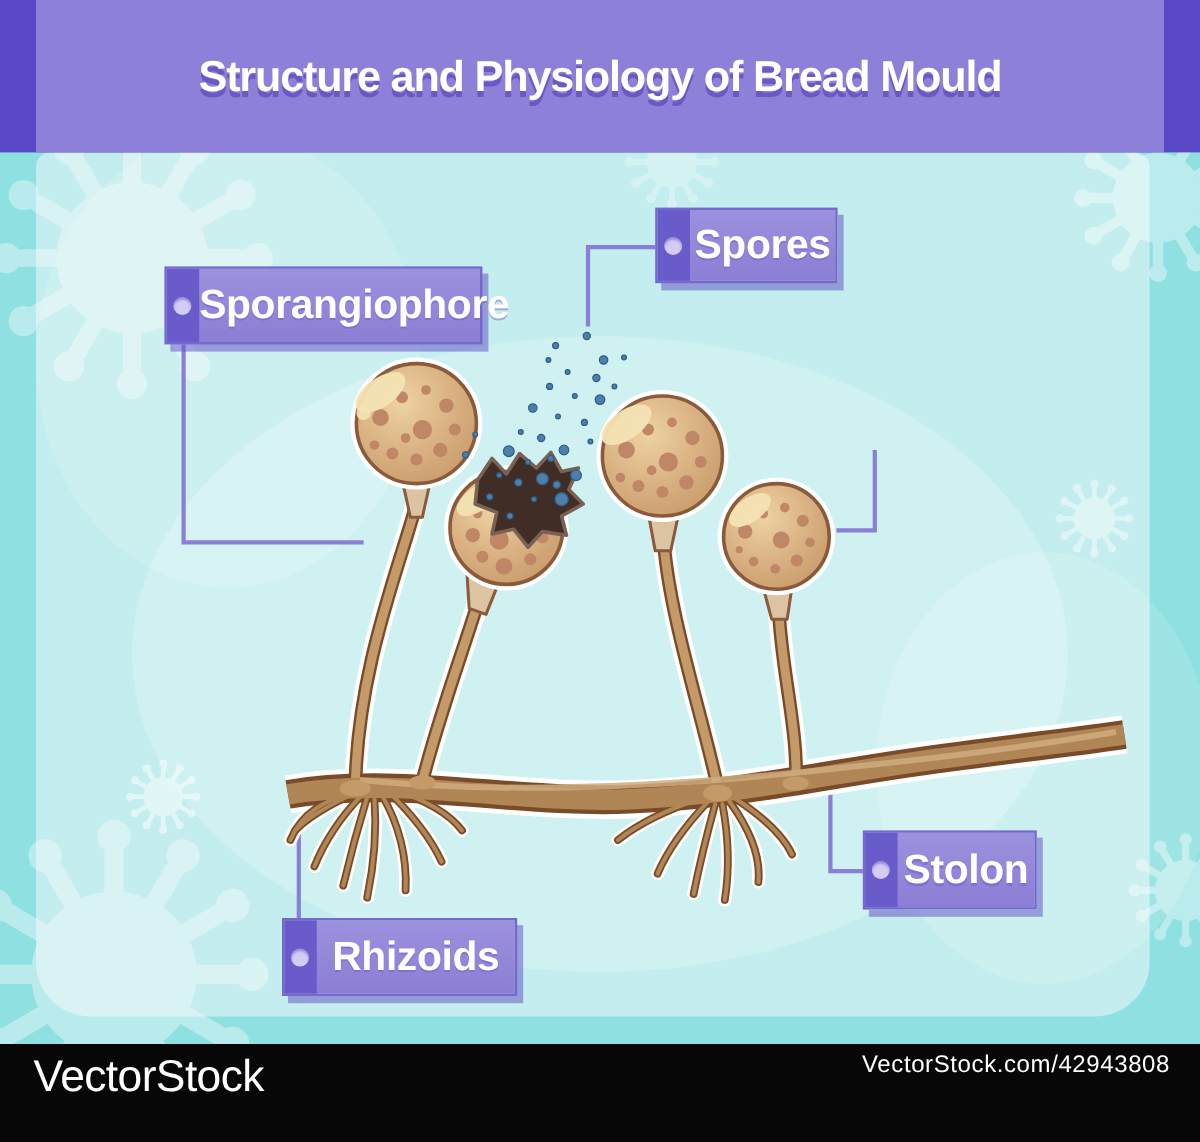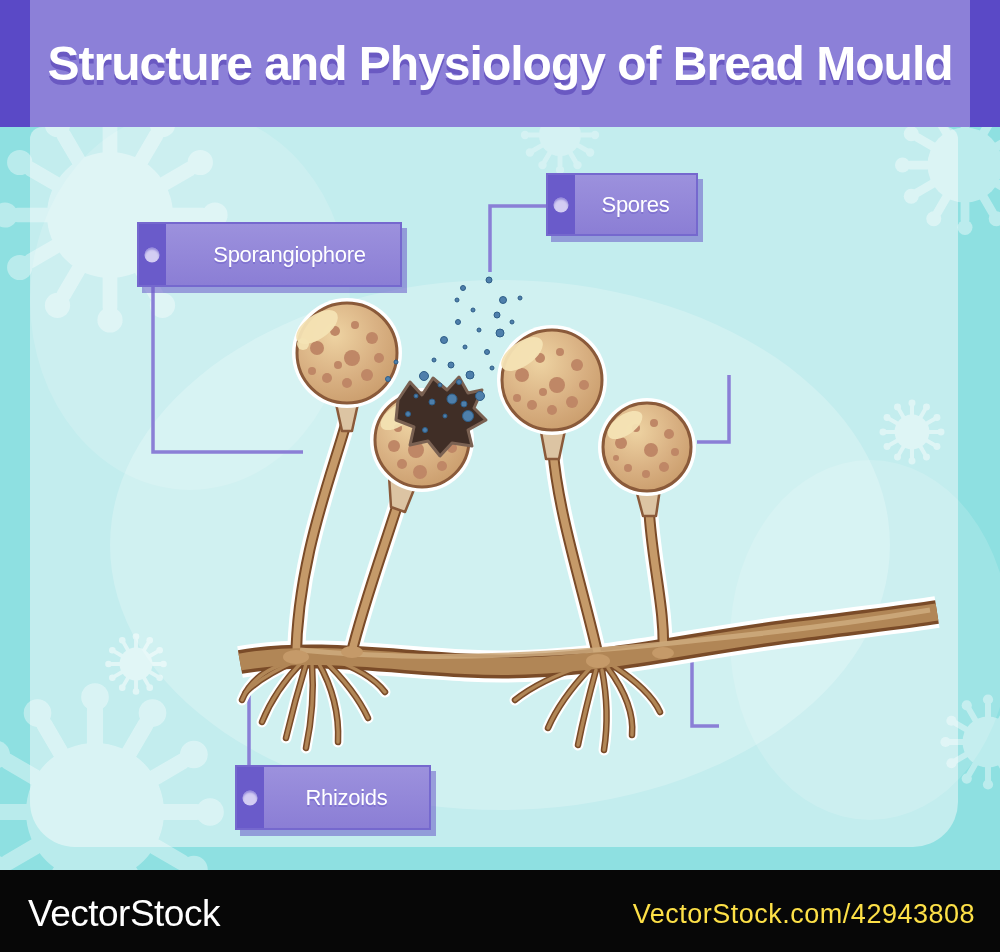--- a/index.html
+++ b/index.html
@@ -2,49 +2,49 @@
 <html><head>
 <meta charset="utf-8">
 <style>
   html,body{margin:0;padding:0;background:#555;}
   .stage{position:relative;width:1000px;height:952px;background:#8ee0e1;overflow:hidden;
          font-family:"Liberation Sans",sans-serif;}
   
   .header{position:absolute;left:0;top:0;width:1000px;height:127px;background:#5a49c6;z-index:4;}
   .header-inner{position:absolute;left:30px;right:30px;top:0;bottom:0;background:#8c80d8;
                 display:flex;align-items:center;justify-content:center;}
-  .title{font-size:48px;font-weight:bold;color:#ffffff;letter-spacing:-1px;
+  .title{font-size:36px;font-weight:bold;color:#ffffff;letter-spacing:-1px;
          text-shadow:0 5px 0 #6a59c2;white-space:nowrap;}
   
   .panel{position:absolute;left:30px;top:127px;width:928px;height:720px;background:#c3edee;
          border-radius:12px 12px 45px 45px;z-index:1;}
   
   .svglayer{position:absolute;left:0;top:0;width:1000px;height:952px;z-index:2;}
   
   .tag{position:absolute;z-index:3;background:linear-gradient(#9c91dd,#8b7ed5);
        border:2px solid #7568ce;box-shadow:5px 6px 0 rgba(106,90,200,.55);
        display:flex;align-items:center;box-sizing:border-box;}
   .tag .strip{position:absolute;left:0;top:0;bottom:0;width:27px;background:#6a5bca;}
   .tag .hole{position:absolute;left:13px;top:50%;transform:translate(-50%,-50%);
              width:15px;height:15px;border-radius:50%;background:#d3cdf3;
              box-shadow:inset 0 2px 2px rgba(90,73,198,.5);}
-  .tag .txt{flex:1;text-align:center;padding-left:27px;color:#fff;font-weight:normal;
-            font-size:22px;letter-spacing:-.3px;text-shadow:0 2px 0 rgba(106,90,200,.45);
+  .tag .txt{flex:1;text-align:center;padding-left:27px;color:#fff;font-weight:bold;
+            font-size:34px;letter-spacing:-.3px;text-shadow:0 2px 0 rgba(106,90,200,.45);
             white-space:nowrap;}
-  .tag-sporangiophore{left:137px;top:222px;width:265px;height:65px;padding-left:13px;}
+  .tag-sporangiophore{left:137px;top:222px;width:265px;height:65px;}
   .tag-spores{left:546px;top:173px;width:152px;height:63px;}
   .tag-sporangium{left:715px;top:311px;width:205px;height:64px;}
   .tag-stolon{left:719px;top:692px;width:145px;height:66px;}
   .tag-rhizoids{left:235px;top:765px;width:196px;height:65px;}
   
   .bottombar{position:absolute;left:0;top:870px;width:1000px;height:82px;background:#070707;
-             display:flex;align-items:center;justify-content:space-between;
+             display:flex;justify-content:space-between;
              padding:6px 25px 0 28px;box-sizing:border-box;z-index:5;}
   .logo{color:#fff;font-size:37px;letter-spacing:-.5px;}
-  .wm-url{color:#fde047;font-size:27px;letter-spacing:.5px;}
+  .wm-url{color:#ffffff;font-size:20px;letter-spacing:.5px;}
 </style>
 </head>
 <body>
 
 <div class="stage">
 
   <div class="panel"></div>
 
   <svg class="svglayer" width="1000" height="952" viewBox="0 0 1000 952" xmlns="http://www.w3.org/2000/svg">
     <defs>
@@ -320,20 +320,25 @@
   <div class="tag tag-sporangiophore">
     <span class="strip"></span>
     <span class="hole"></span>
     <span class="txt">Sporangiophore</span>
   </div>
   <div class="tag tag-spores">
     <span class="strip"></span>
     <span class="hole"></span>
     <span class="txt">Spores</span>
   </div>
+  <div class="tag tag-stolon">
+    <span class="strip"></span>
+    <span class="hole"></span>
+    <span class="txt">Stolon</span>
+  </div>
   <div class="tag tag-rhizoids">
     <span class="strip"></span>
     <span class="hole"></span>
     <span class="txt">Rhizoids</span>
   </div>
 
   <div class="bottombar">
     <span class="logo">VectorStock</span>
     <span class="wm-url">VectorStock.com/42943808</span>
   </div>

